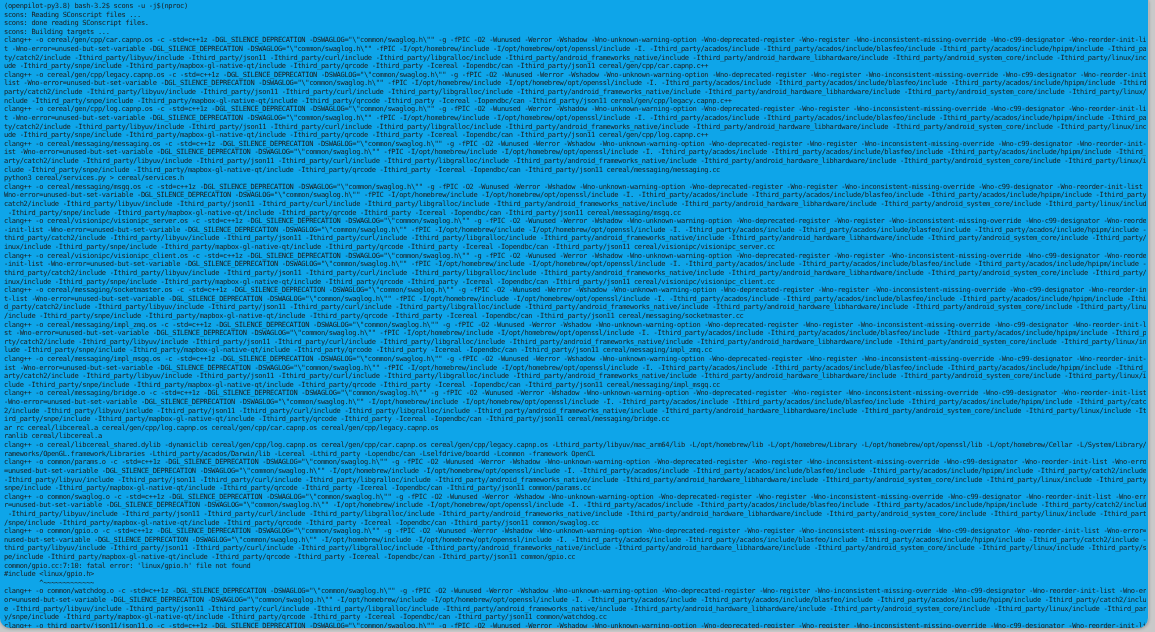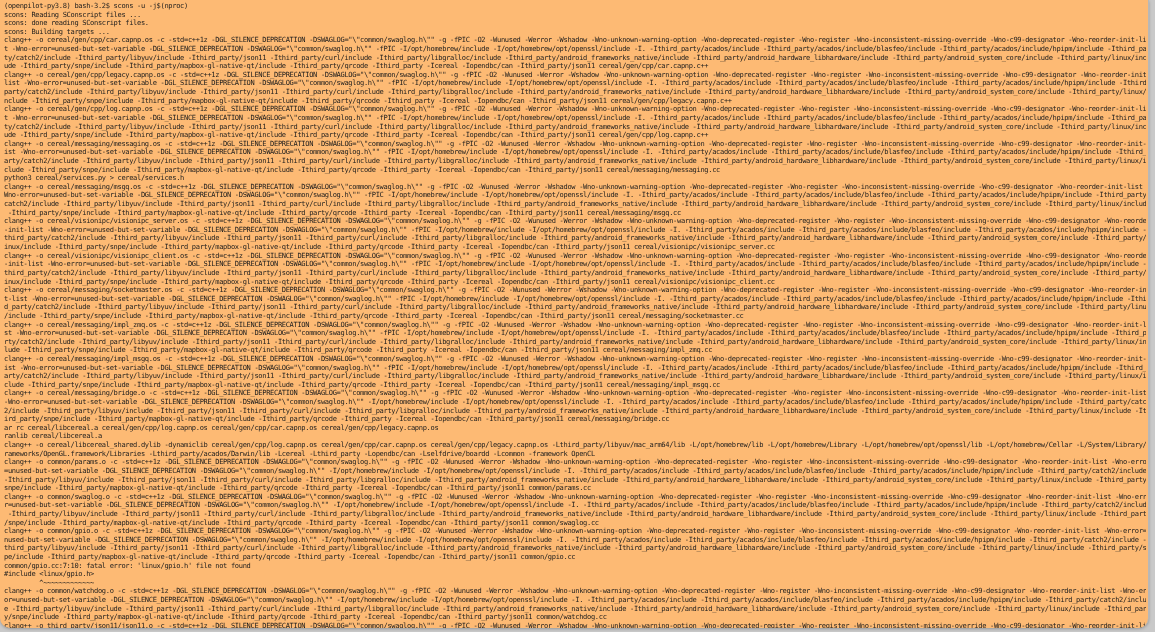--- a/index.html
+++ b/index.html
@@ -4,21 +4,21 @@
 <style>
   html, body { margin: 0; padding: 0; }
   body {
     width: 1155px; height: 632px; overflow: hidden;
     background: #c9c9c9;
     position: relative;
   }
   .terminal-window {
     position: absolute; left: 0; top: 0;
     width: 1148px; height: 628px;
-    background: #fdba74;
+    background: #0ea5e9;
     border-right: 1px solid #b8b8b8;
     border-bottom-left-radius: 10px;
     border-bottom-right-radius: 10px;
     overflow: hidden;
     box-shadow: 0 1px 3px rgba(0,0,0,0.25);
   }
   .terminal-body {
     position: absolute; left: 4px; top: 2px; right: 2px; bottom: 0;
     font-family: "DejaVu Sans Mono", "Liberation Mono", monospace;
     font-size: 7.05px;

